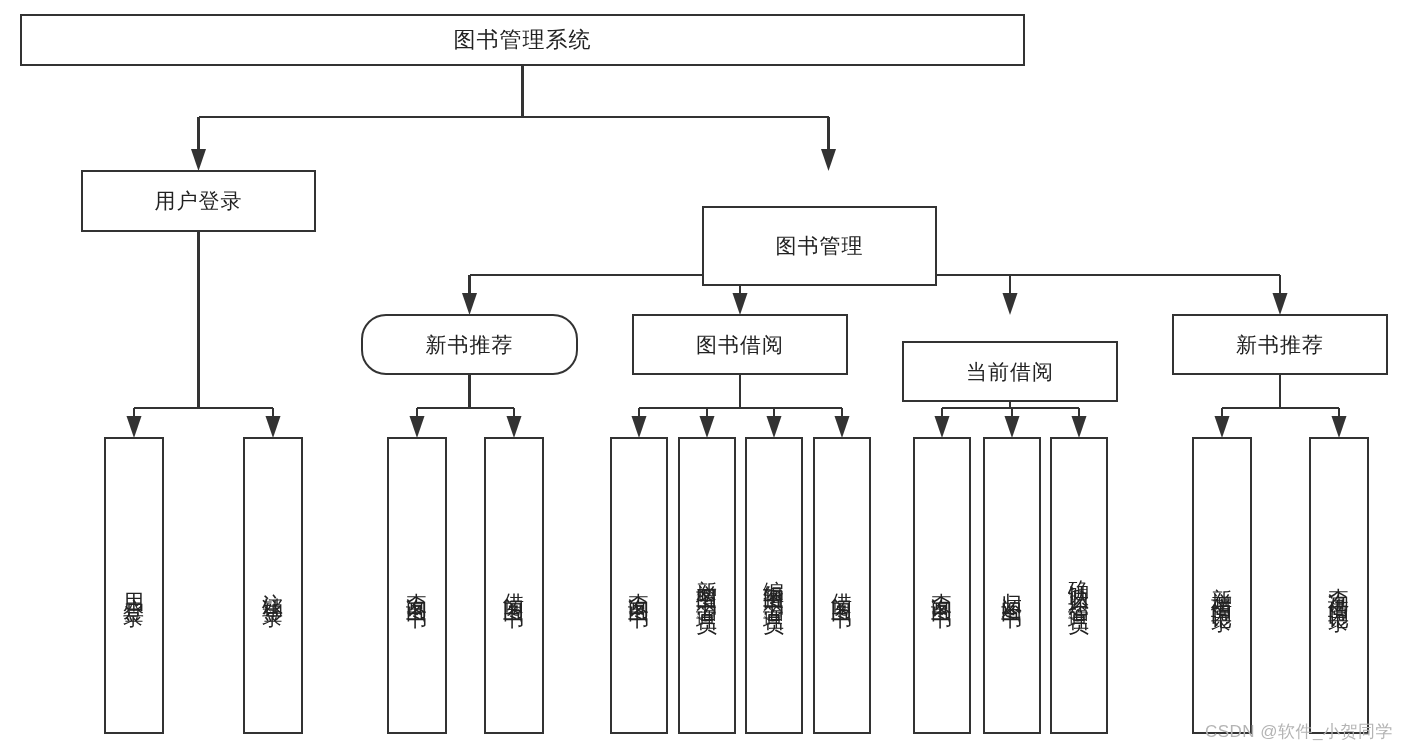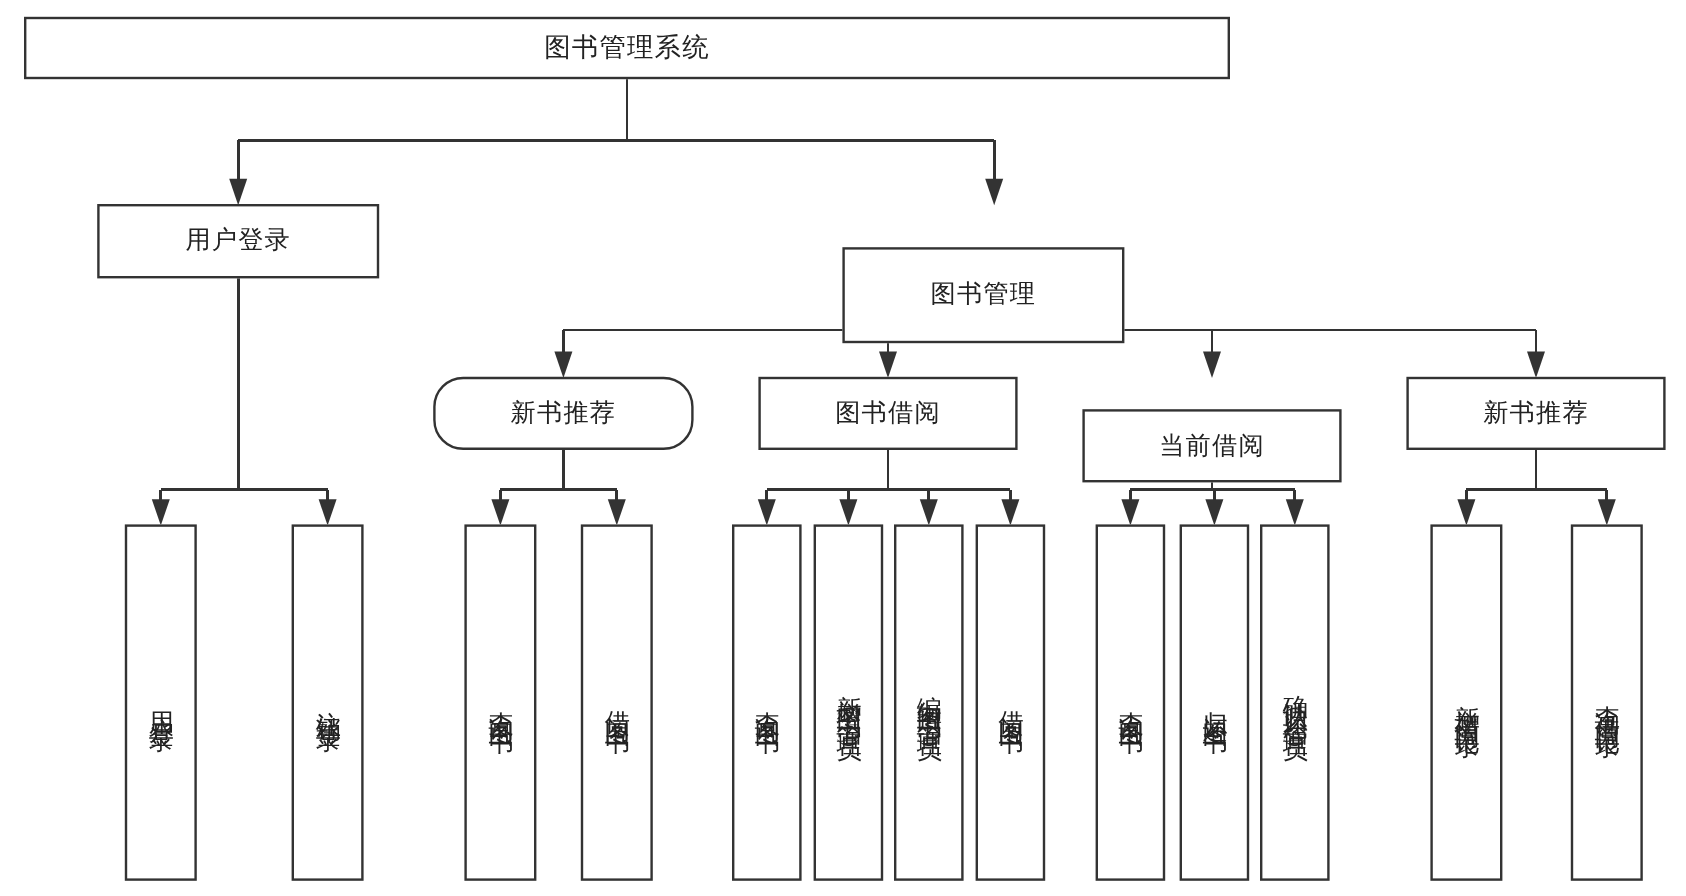--- a/index.html
+++ b/index.html
@@ -178,13 +178,14 @@
       <div class="node vertical" style="left: 1050px; top: 437px; width: 58px; height: 297px;">
         <span>确认归还（管理员）</span>
       </div>
       <div class="node vertical" style="left: 1192px; top: 437px; width: 60px; height: 297px;">
         <span>新增借阅记录</span>
       </div>
       <div class="node vertical" style="left: 1309px; top: 437px; width: 60px; height: 297px;">
         <span>查询借阅记录</span>
       </div>
     </div>
+  <div id="watermark">CSDN @软件_小贺同学</div>
 </div>
 
 </body></html>

